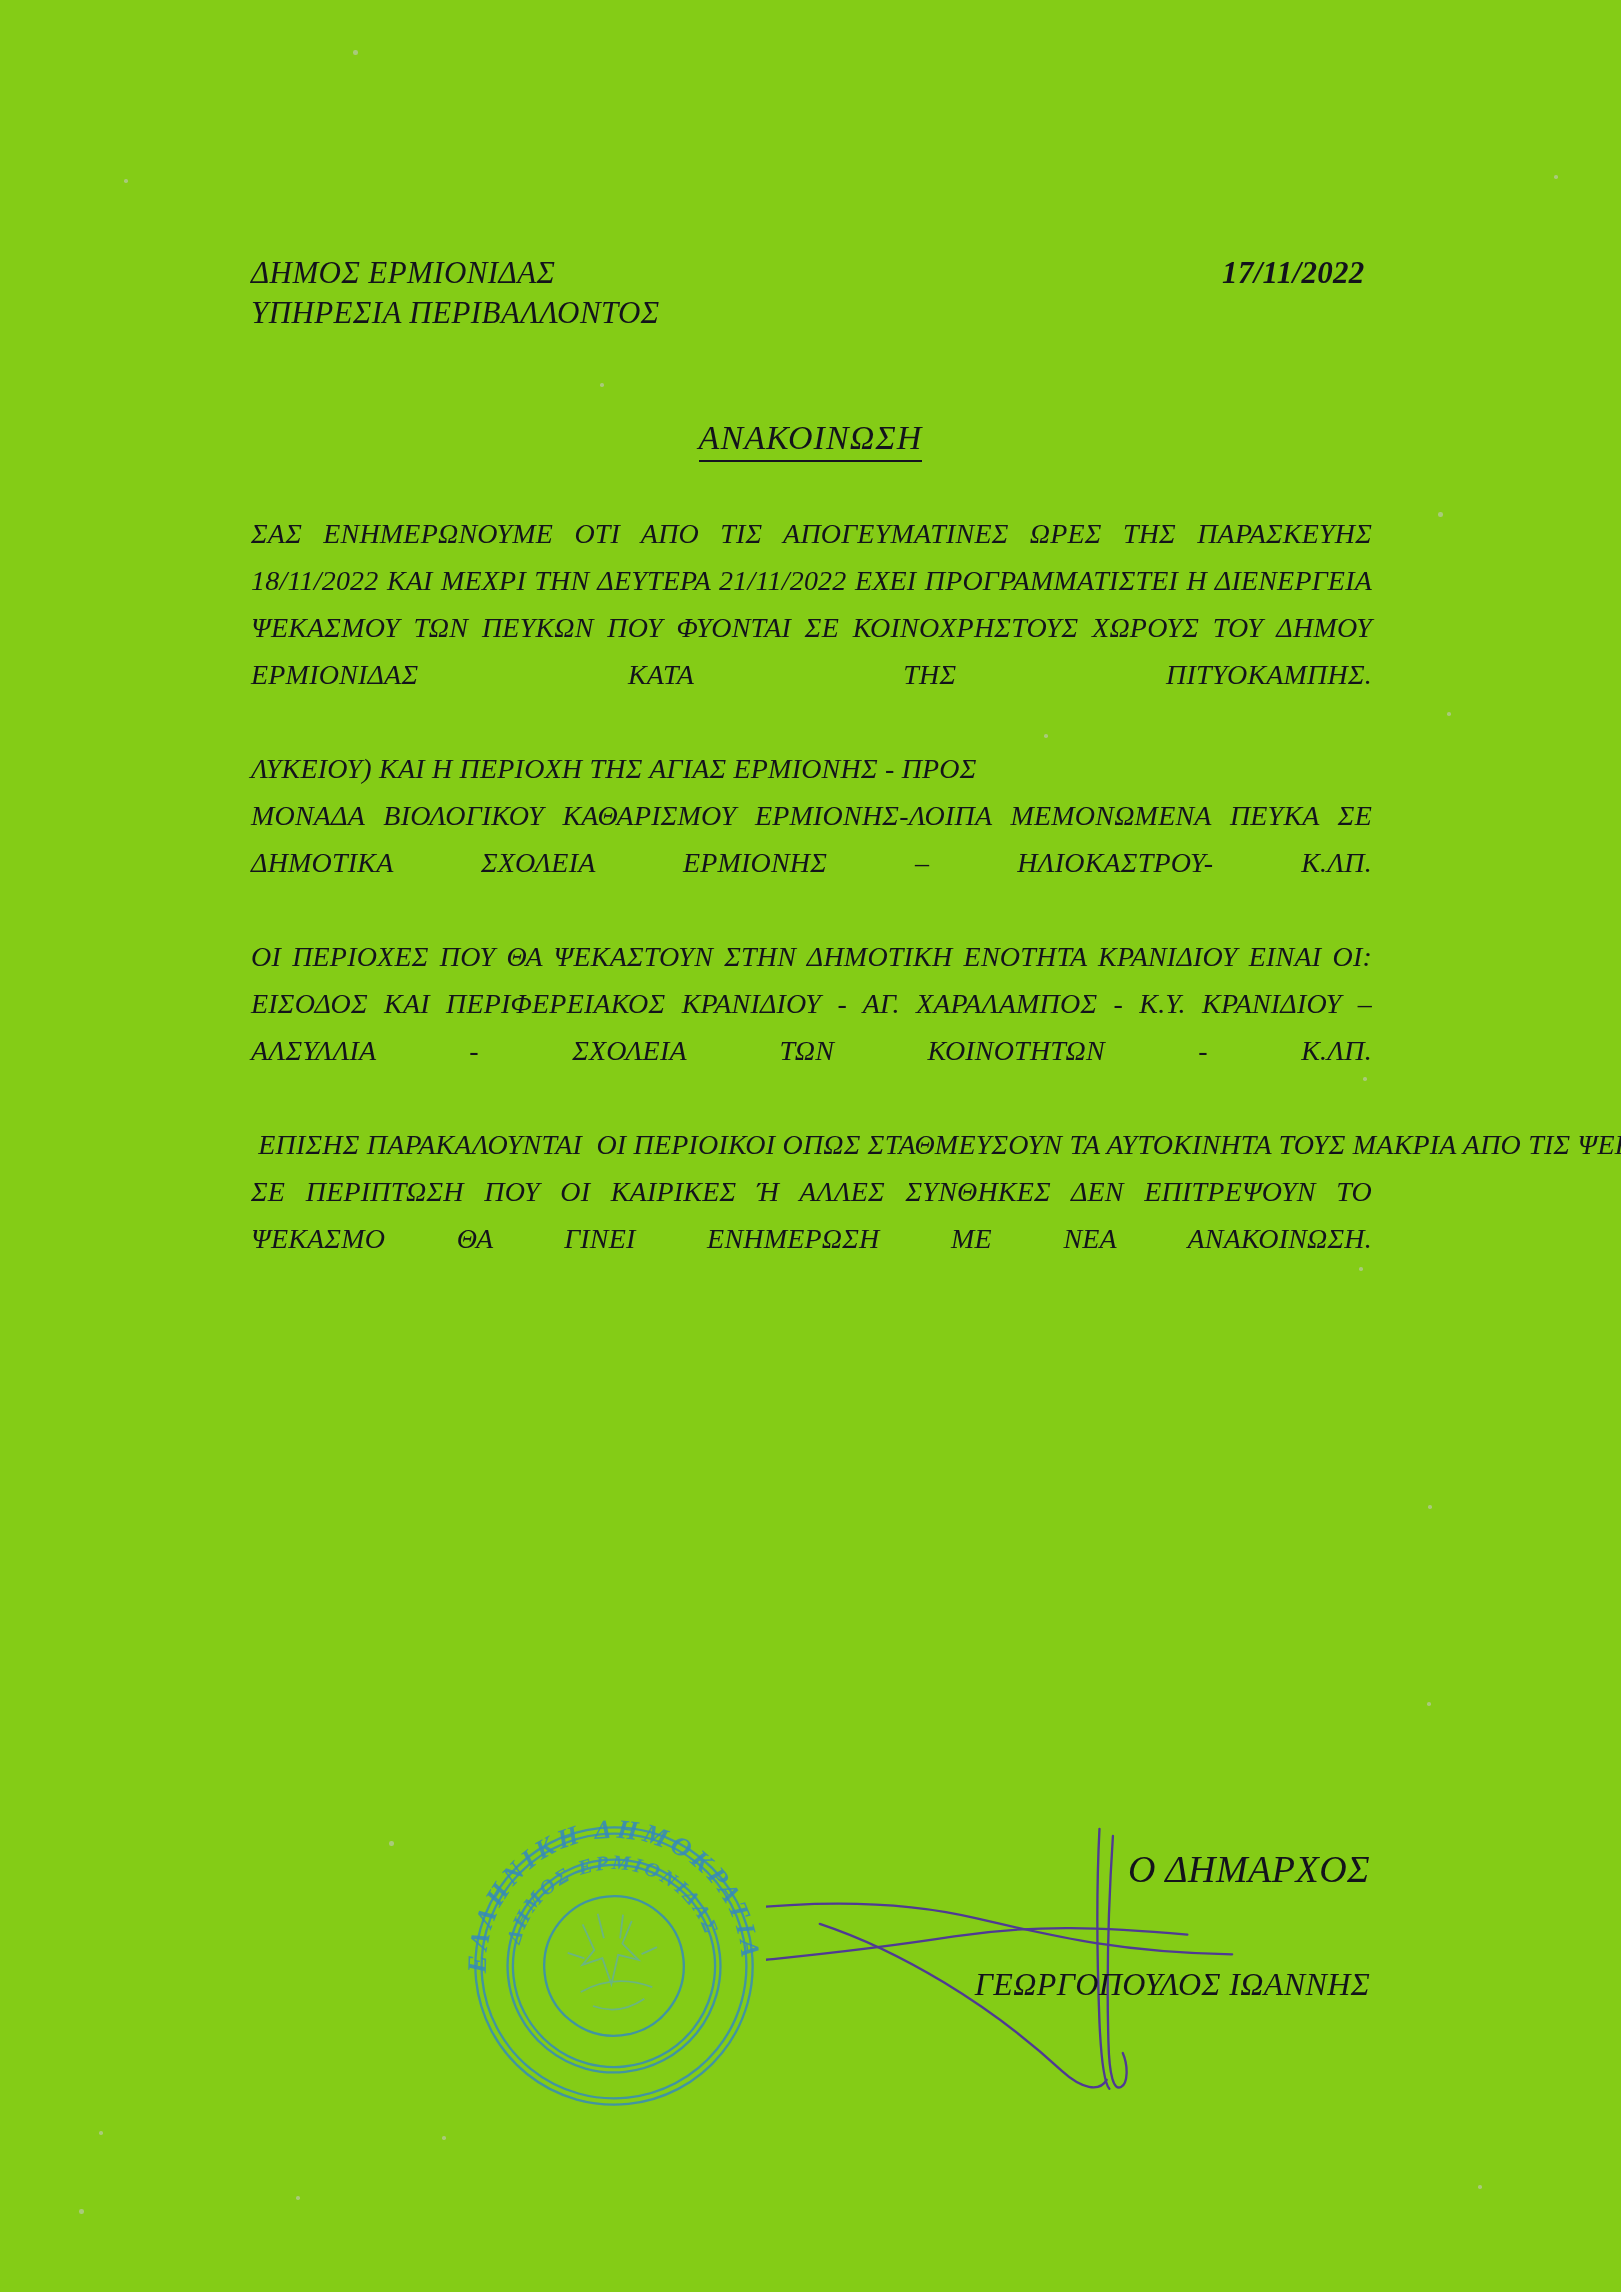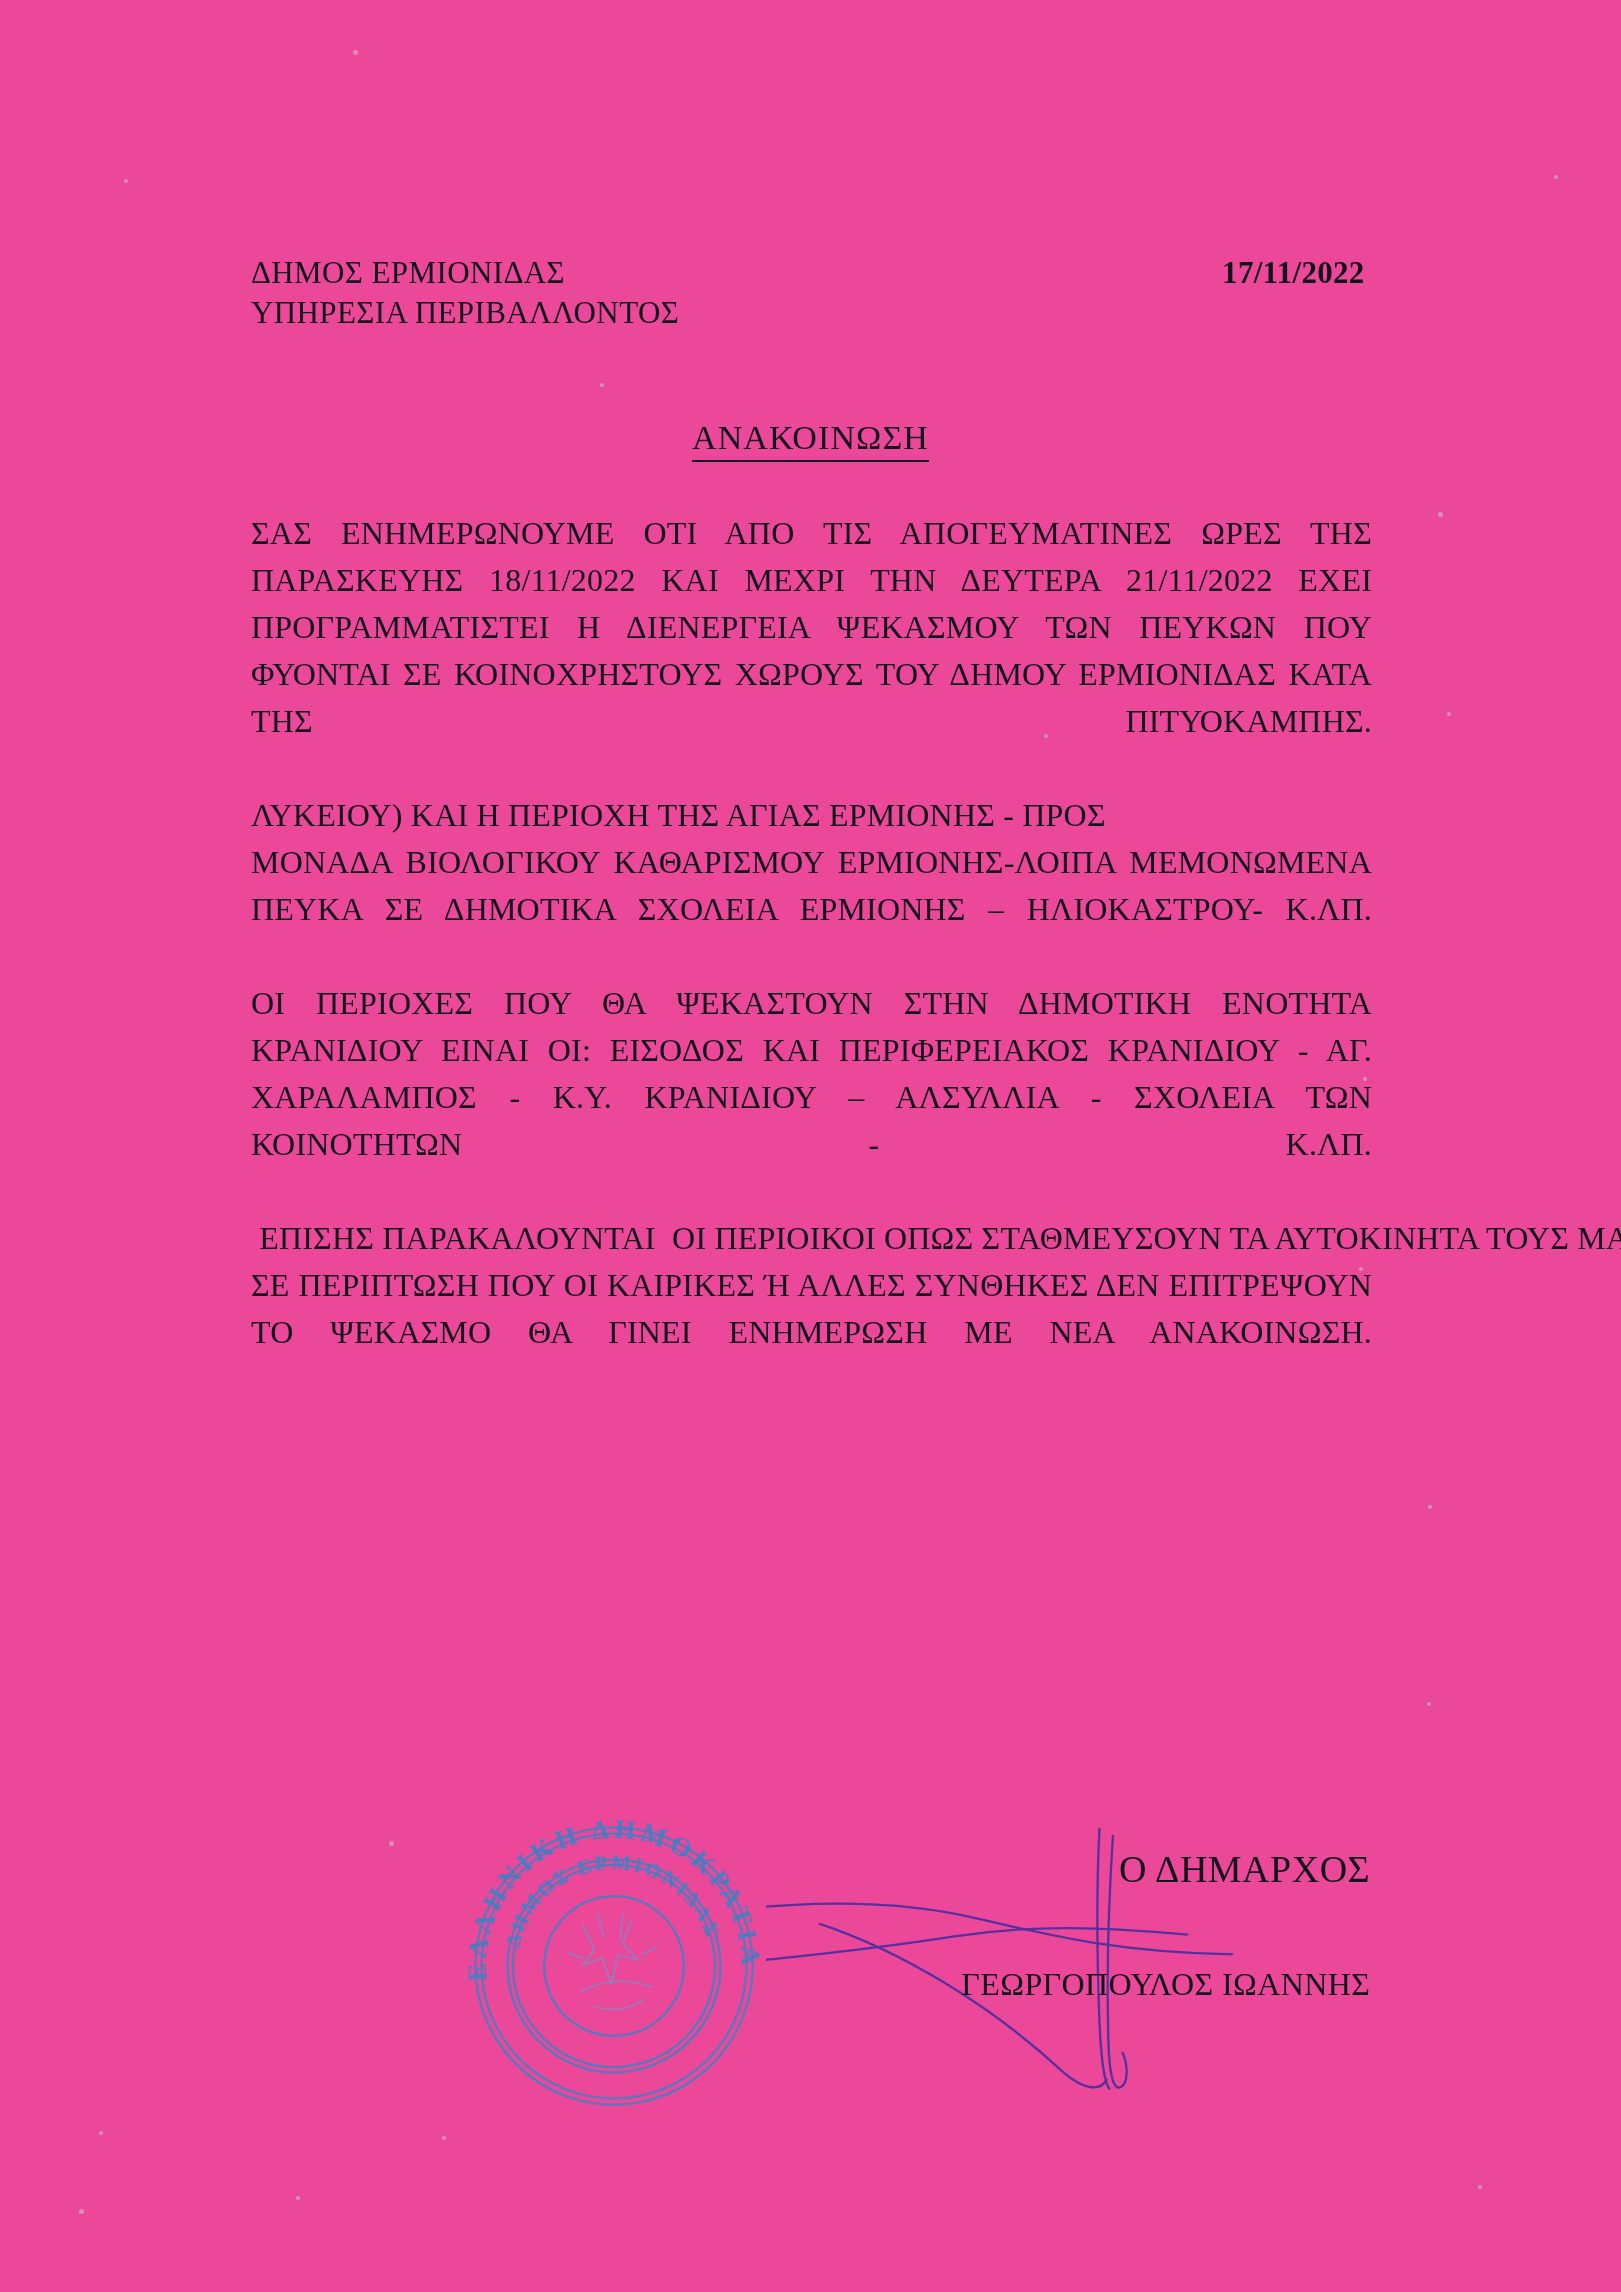--- a/index.html
+++ b/index.html
@@ -5,24 +5,25 @@
 <style>
   html, body {
     margin: 0;
     padding: 0;
     background: #ffffff;
   }
   .page {
     position: relative;
     width: 1621px;
     height: 2293px;
-    background: #ec4899;
+    background: #84cc16;
     overflow: hidden;
     font-family: "Liberation Serif", "DejaVu Serif", serif;
     color: #13131b;
+    font-style: italic;
   }
 
   
   .speck {
     position: absolute;
     background: #c9c9cf;
     border-radius: 50%;
     opacity: .55;
   }
 
@@ -69,21 +70,21 @@
     border-bottom: 2.7px solid #141420;
     padding-bottom: 3px;
   }
 
   
   .body-block {
     position: absolute;
     left: 251px;
     top: 510px;
     width: 1121px;
-    font-size: 32px;
+    font-size: 28px;
     line-height: 47px;
     letter-spacing: 0.2px;
   }
   .para {
     margin: 0;
     text-align: justify;
     text-justify: inter-word;
   }
   
   .para::after {

